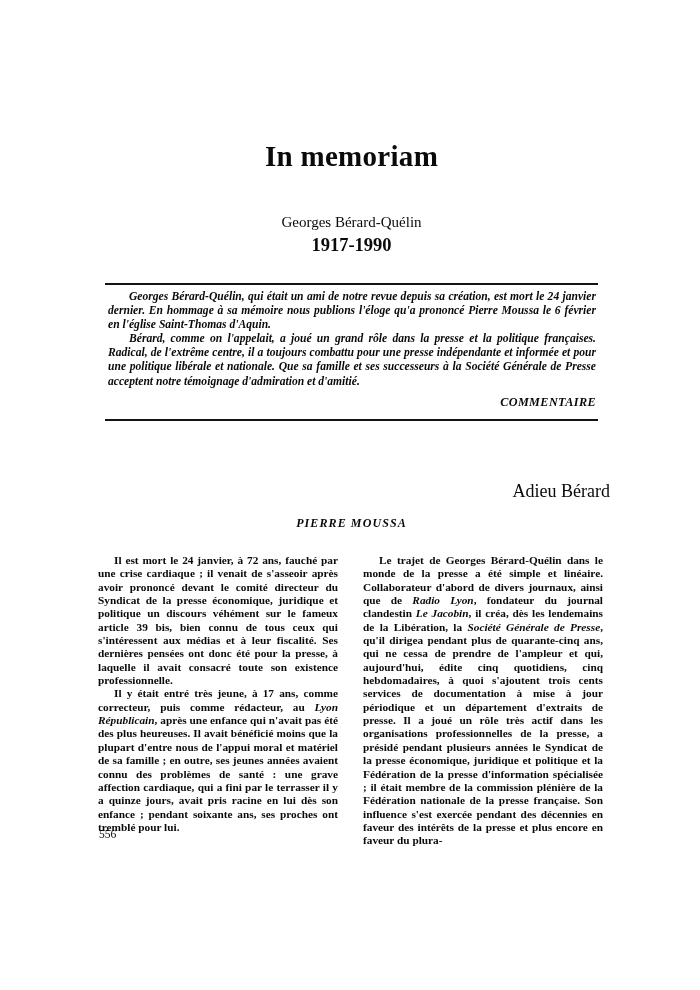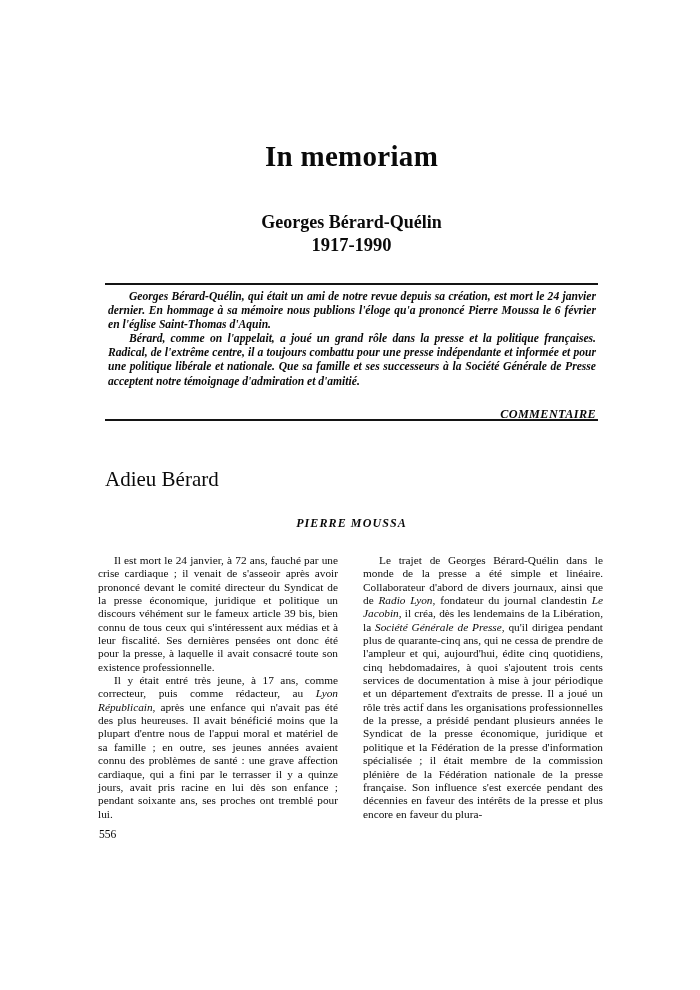--- a/index.html
+++ b/index.html
@@ -32,23 +32,23 @@
     line-height: 34px;
     font-weight: 700;
     letter-spacing: 0.3px;
     margin: 0;
   }
   .subject-block {
     margin-top: 38px;
     text-align: center;
   }
   .subject-name {
-    font-size: 18px;
+    font-size: 15px;
     line-height: 23px;
-    font-weight: 700;
+    font-weight: 400;
     margin: 0;
   }
   .subject-years {
     font-size: 18.5px;
     line-height: 23px;
     font-weight: 700;
     margin: 0;
   }
 
   
@@ -78,35 +78,35 @@
     margin: 0;
     text-indent: 21px;
   }
   .signature {
     display: block;
     text-align: right;
     font-style: italic;
     font-weight: 600;
     font-size: 12.2px;
     letter-spacing: 0.4px;
-    margin-top: 18px;
+    margin-top: 6px;
     text-indent: 0;
   }
 
   
   .article-title {
     position: absolute;
     left: 105px;
     top: 466px;
     width: 493px;
-    text-align: left;
-    font-size: 21px;
+    text-align: right;
+    font-size: 18px;
     line-height: 26px;
     font-weight: 400;
-    margin: 0;
+    margin: 12px;
   }
   .byline {
     position: absolute;
     left: 105px;
     top: 516px;
     width: 493px;
     text-align: center;
     font-style: italic;
     font-weight: 700;
     font-size: 12px;
@@ -126,20 +126,21 @@
   .col {
     width: 240px;
   }
   .col p {
     margin: 0;
     font-size: 11.3px;
     line-height: 13.35px;
     text-align: justify;
     text-indent: 16px;
     hyphens: manual;
+    font-weight: bold;
   }
   .col i { font-style: italic; }
 
   
   .folio {
     position: absolute;
     left: 99px;
     top: 828px;
     font-size: 11.6px;
     line-height: 14px;

